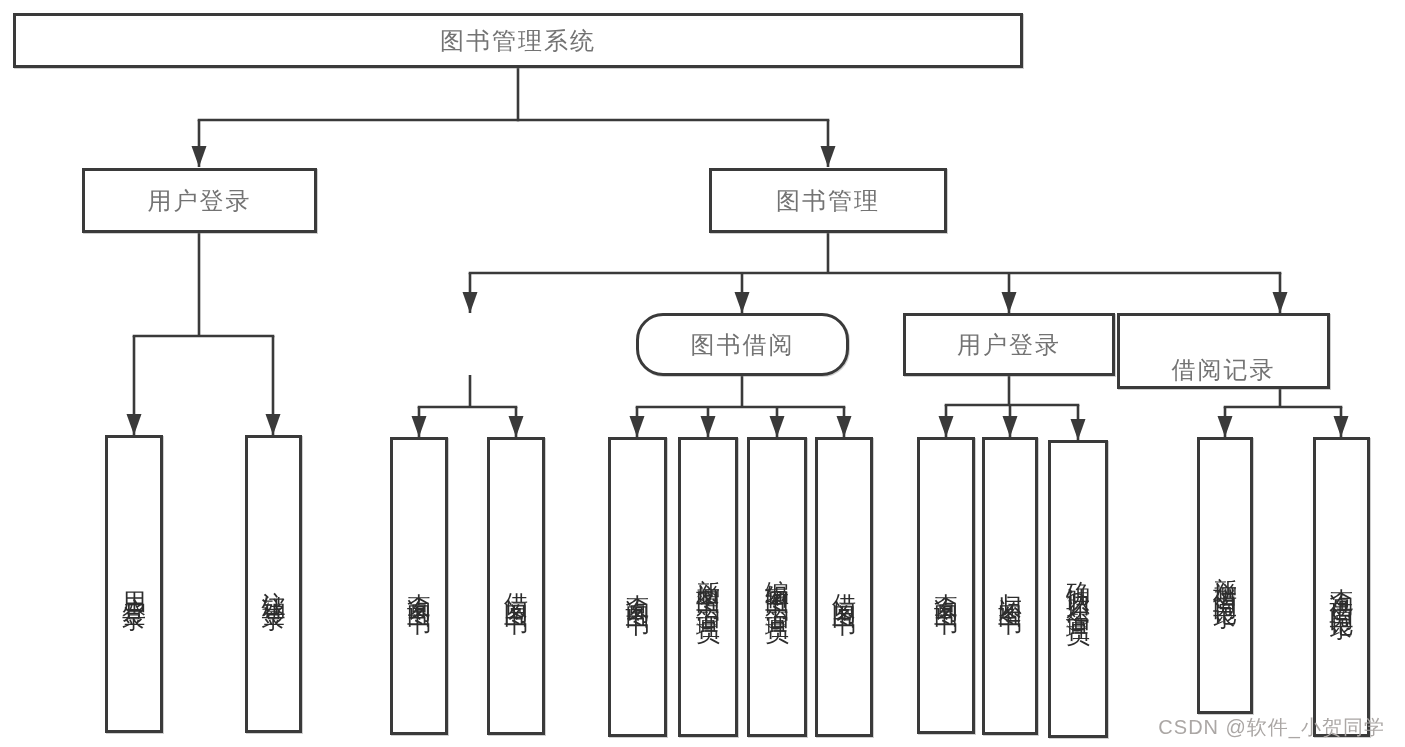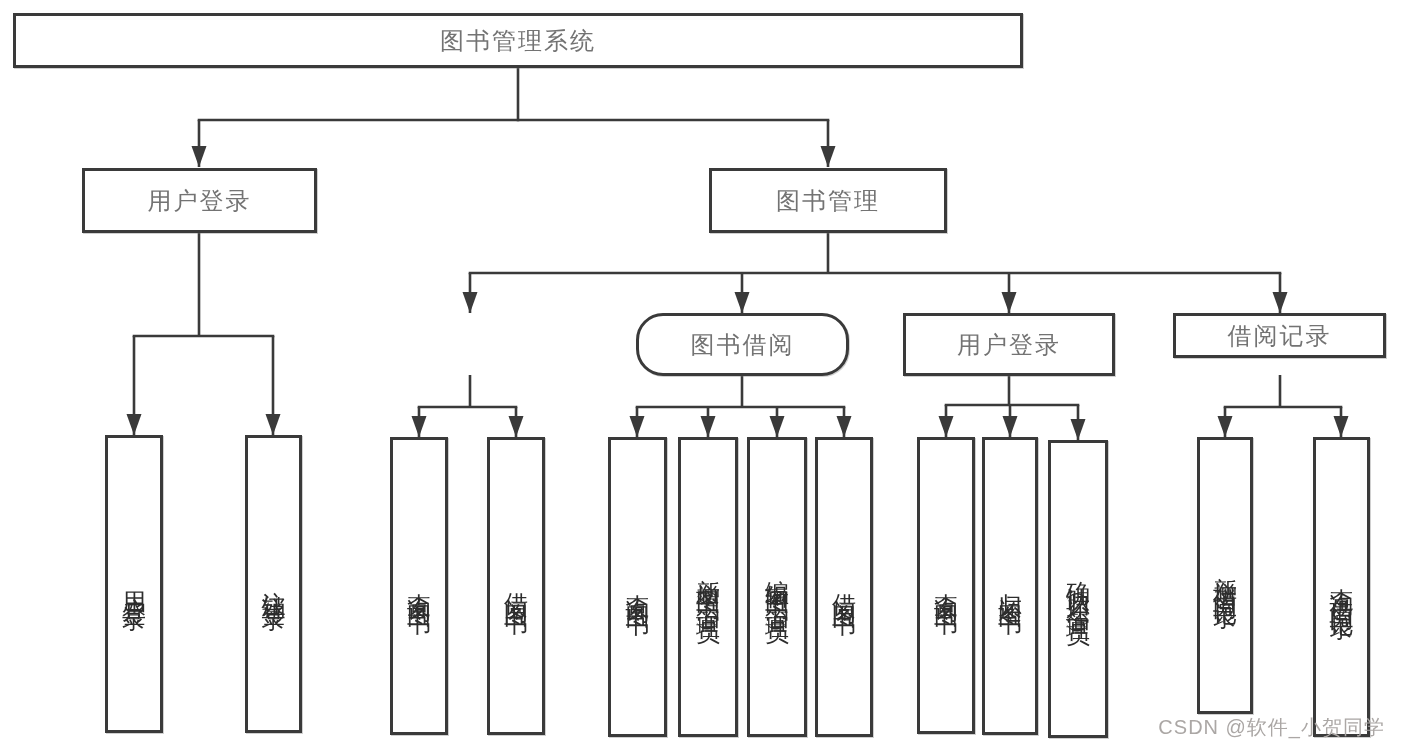--- a/index.html
+++ b/index.html
@@ -117,21 +117,21 @@
   <div class="node hbox" style="left:709px; top:168px; width:238px; height:65px;">
     <span class="lbl">图书管理</span>
   </div>
 
   <div class="node hbox" style="left:636px; top:313px; width:213px; height:63px;border-radius:27px;">
     <span class="lbl">图书借阅</span>
   </div>
   <div class="node hbox" style="left:903px; top:313px; width:212px; height:63px;">
     <span class="lbl">用户登录</span>
   </div>
-  <div class="node hbox" style="left:1173px; top:313px; width:213px; height:45px;">
+  <div class="node hbox" style="left:1117px; top:313px; width:213px; height:76px;align-items:flex-end;">
     <span class="lbl">借阅记录</span>
   </div>
 
   <div class="node vbox" style="left:105px; top:435px; width:58px; height:298px;">
     <span class="lbl">用户登录</span>
   </div>
   <div class="node vbox" style="left:245px; top:435px; width:57px; height:298px;">
     <span class="lbl">注销登录</span>
   </div>
 

